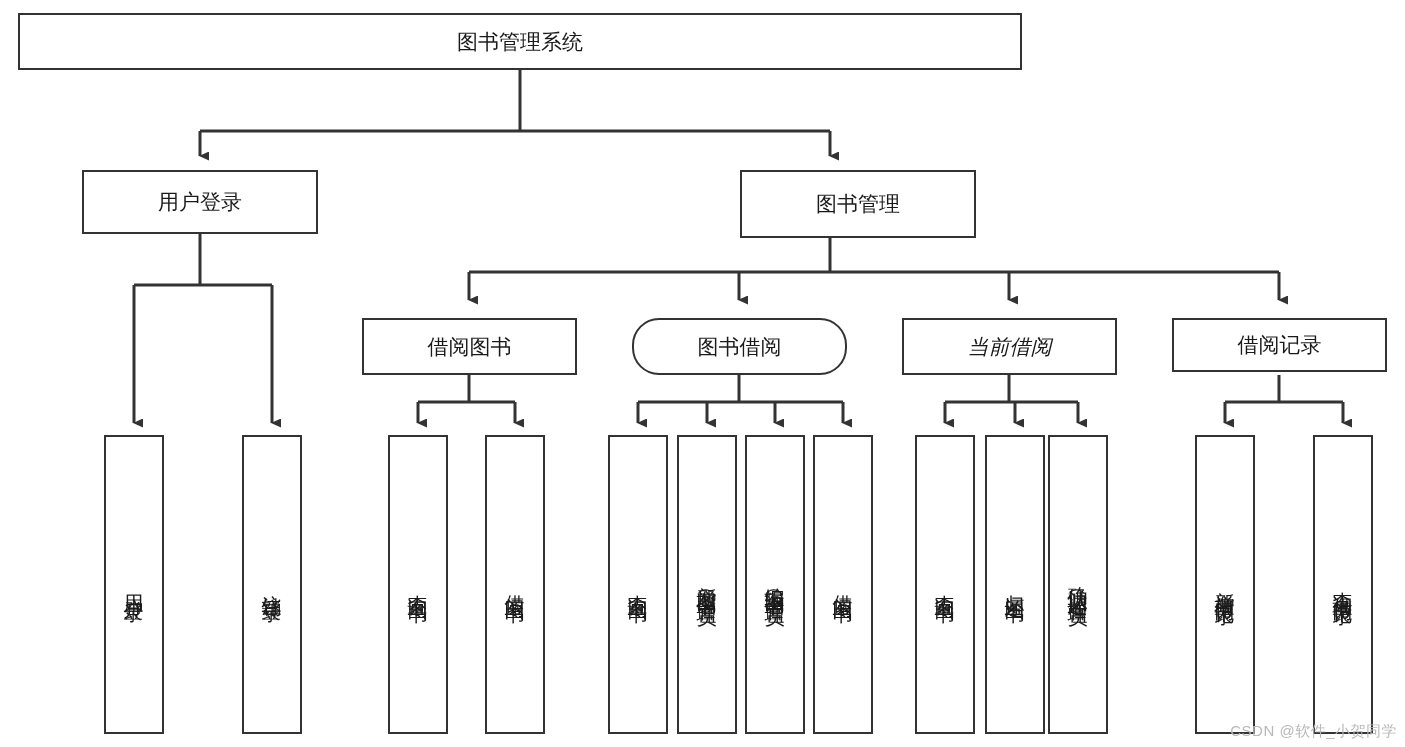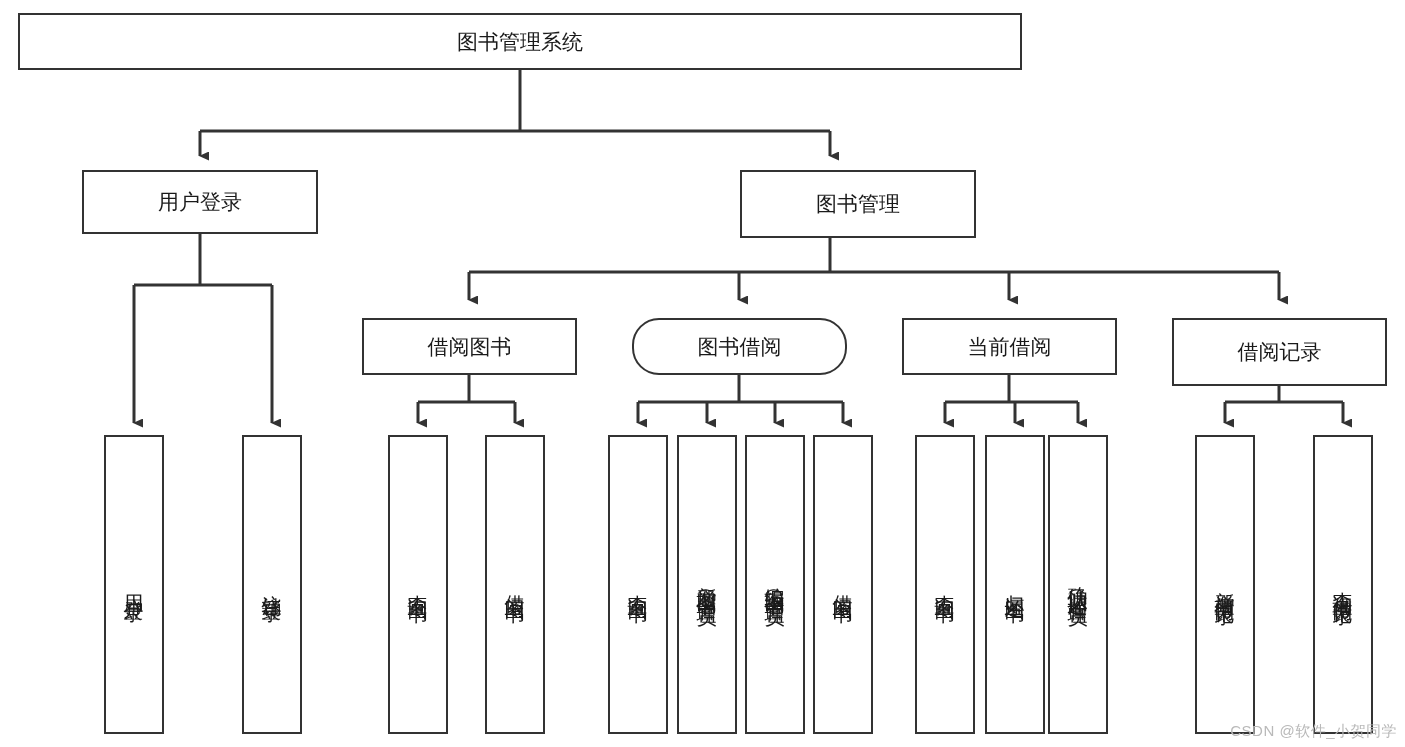--- a/index.html
+++ b/index.html
@@ -132,24 +132,24 @@
   <div class="node horiz" style="left:740px; top:170px; width:236px; height:68px;">
     <span class="lbl">图书管理</span>
   </div>
 
   <div class="node horiz" style="left:362px; top:318px; width:215px; height:57px;">
     <span class="lbl">借阅图书</span>
   </div>
   <div class="node horiz" style="left:632px; top:318px; width:215px; height:57px;border-radius:27px;">
     <span class="lbl">图书借阅</span>
   </div>
-  <div class="node horiz" style="left:902px; top:318px; width:215px; height:57px;">
+  <div class="node horiz" style="left:902px; top:318px; width:215px; height:57px;font-style:italic;">
     <span class="lbl">当前借阅</span>
   </div>
-  <div class="node horiz" style="left:1172px; top:318px; width:215px; height:68px;">
+  <div class="node horiz" style="left:1172px; top:318px; width:215px; height:54px;">
     <span class="lbl">借阅记录</span>
   </div>
 
   <div class="node vert" style="left:104px; top:435px; width:60px; height:299px;">
     <span class="lbl">用户登录</span>
   </div>
   <div class="node vert" style="left:242px; top:435px; width:60px; height:299px;">
     <span class="lbl">注销登录</span>
   </div>
 

